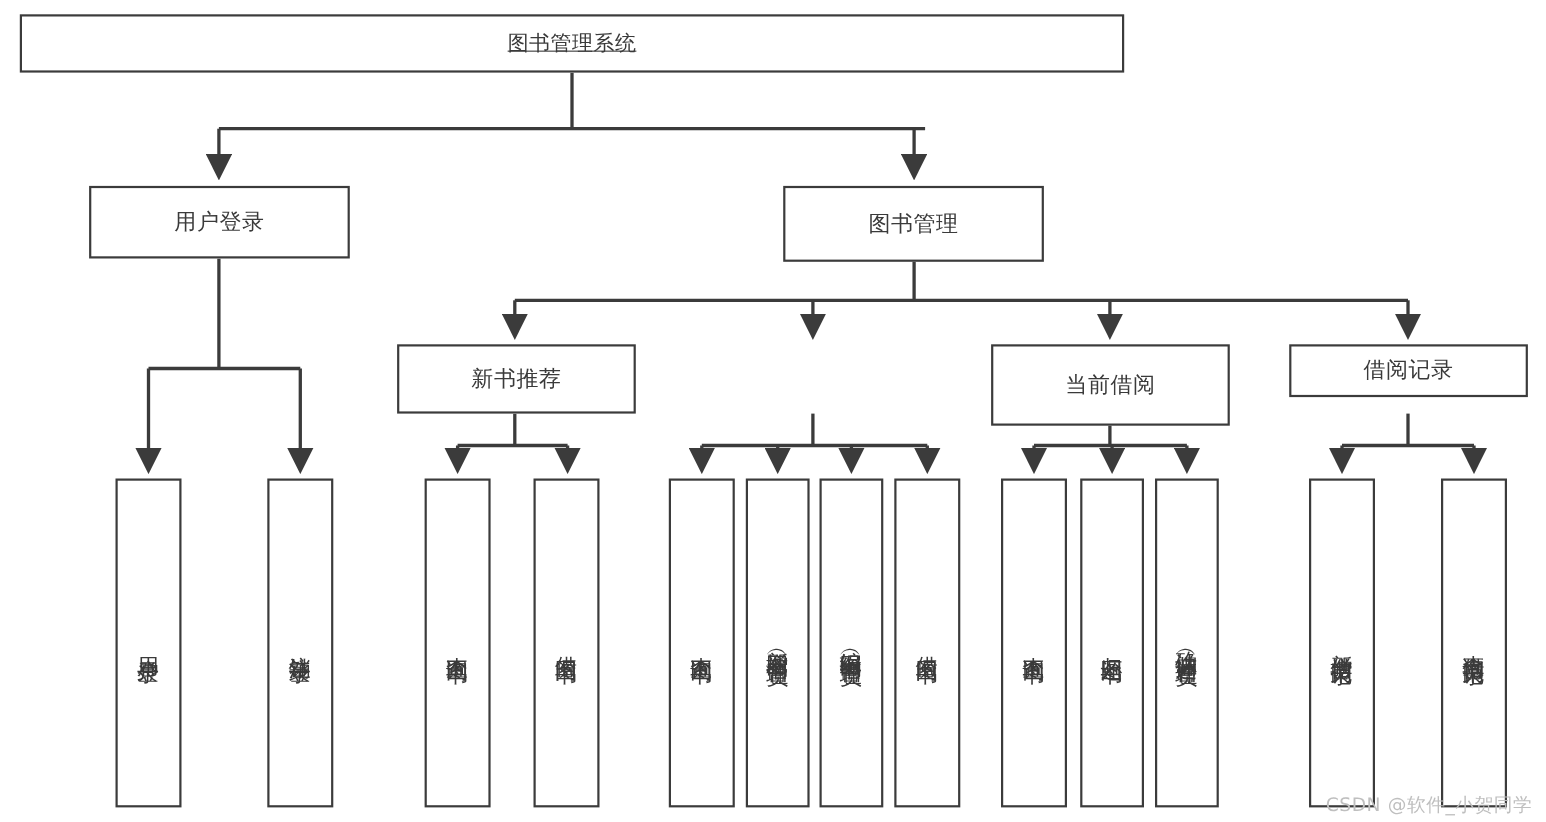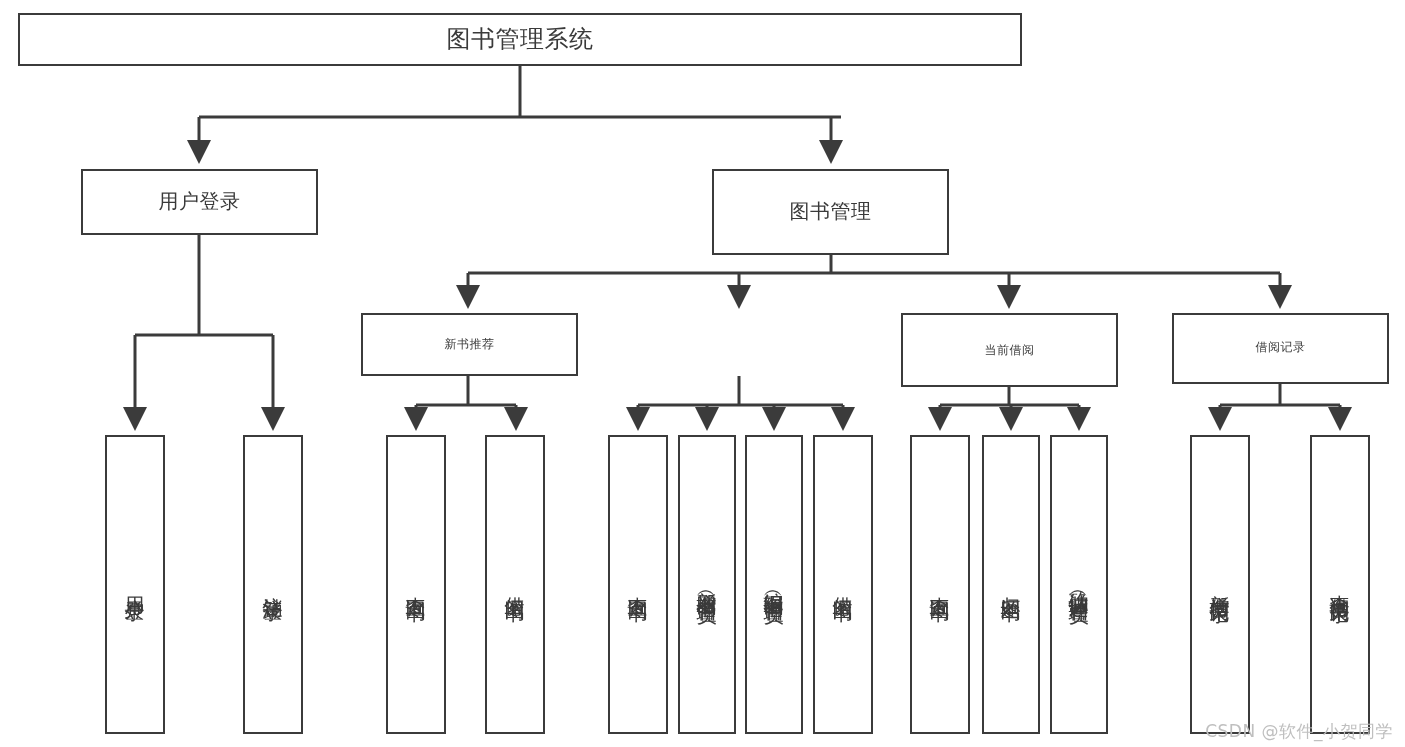--- a/index.html
+++ b/index.html
@@ -32,23 +32,23 @@
     color:#2e2e2e;
   }
   .node .lbl{
     display:block;
     text-align:center;
     line-height:1.18;
     letter-spacing:0.5px;
     color:#3a3a3a;
     white-space:nowrap;
   }
-  .node.root .lbl{ font-size:24px; }
+  .node.root .lbl{ font-size:19px;text-decoration:underline; }
   .node.mid  .lbl{ font-size:20px; }
-  .node.sub  .lbl{ font-size:12px; }
+  .node.sub  .lbl{ font-size:20px; }
   .node.leaf{
     border-width:2px;
   }
   .node.leaf .lbl{
     font-size:20px;
     writing-mode:vertical-rl;
     text-orientation:upright;
     line-height:1.30;
     letter-spacing:2px;
     white-space:normal;
@@ -122,31 +122,31 @@
     </g>
   </svg>
 
   <div class="node root" style="left: 18px; top: 13px; width: 1004px; height: 53px;">
     <span class="lbl">图书管理系统</span>
   </div>
 
   <div class="node mid" style="left: 81px; top: 169px; width: 237px; height: 66px;">
     <span class="lbl">用户登录</span>
   </div>
-  <div class="node mid" style="left: 712px; top: 169px; width: 237px; height: 86px;">
+  <div class="node mid" style="left: 712px; top: 169px; width: 237px; height: 69px;">
     <span class="lbl">图书管理</span>
   </div>
 
   <div class="node sub" style="left: 361px; top: 313px; width: 217px; height: 63px;">
     <span class="lbl">新书推荐</span>
   </div>
   <div class="node sub" style="left: 901px; top: 313px; width: 217px; height: 74px;">
     <span class="lbl">当前借阅</span>
   </div>
-  <div class="node sub" style="left: 1172px; top: 313px; width: 217px; height: 71px; font-family: Liberation Mono, monospace;">
+  <div class="node sub" style="left: 1172px; top: 313px; width: 217px; height: 48px;">
     <span class="lbl">借阅记录</span>
   </div>
 
   <div class="node leaf" style="left: 105px; top: 435px; width: 60px; height: 299px;">
     <span class="lbl">用户登录</span>
   </div>
   <div class="node leaf" style="left: 243px; top: 435px; width: 60px; height: 299px;">
     <span class="lbl">注销登录</span>
   </div>
   <div class="node leaf" style="left: 386px; top: 435px; width: 60px; height: 299px;">

